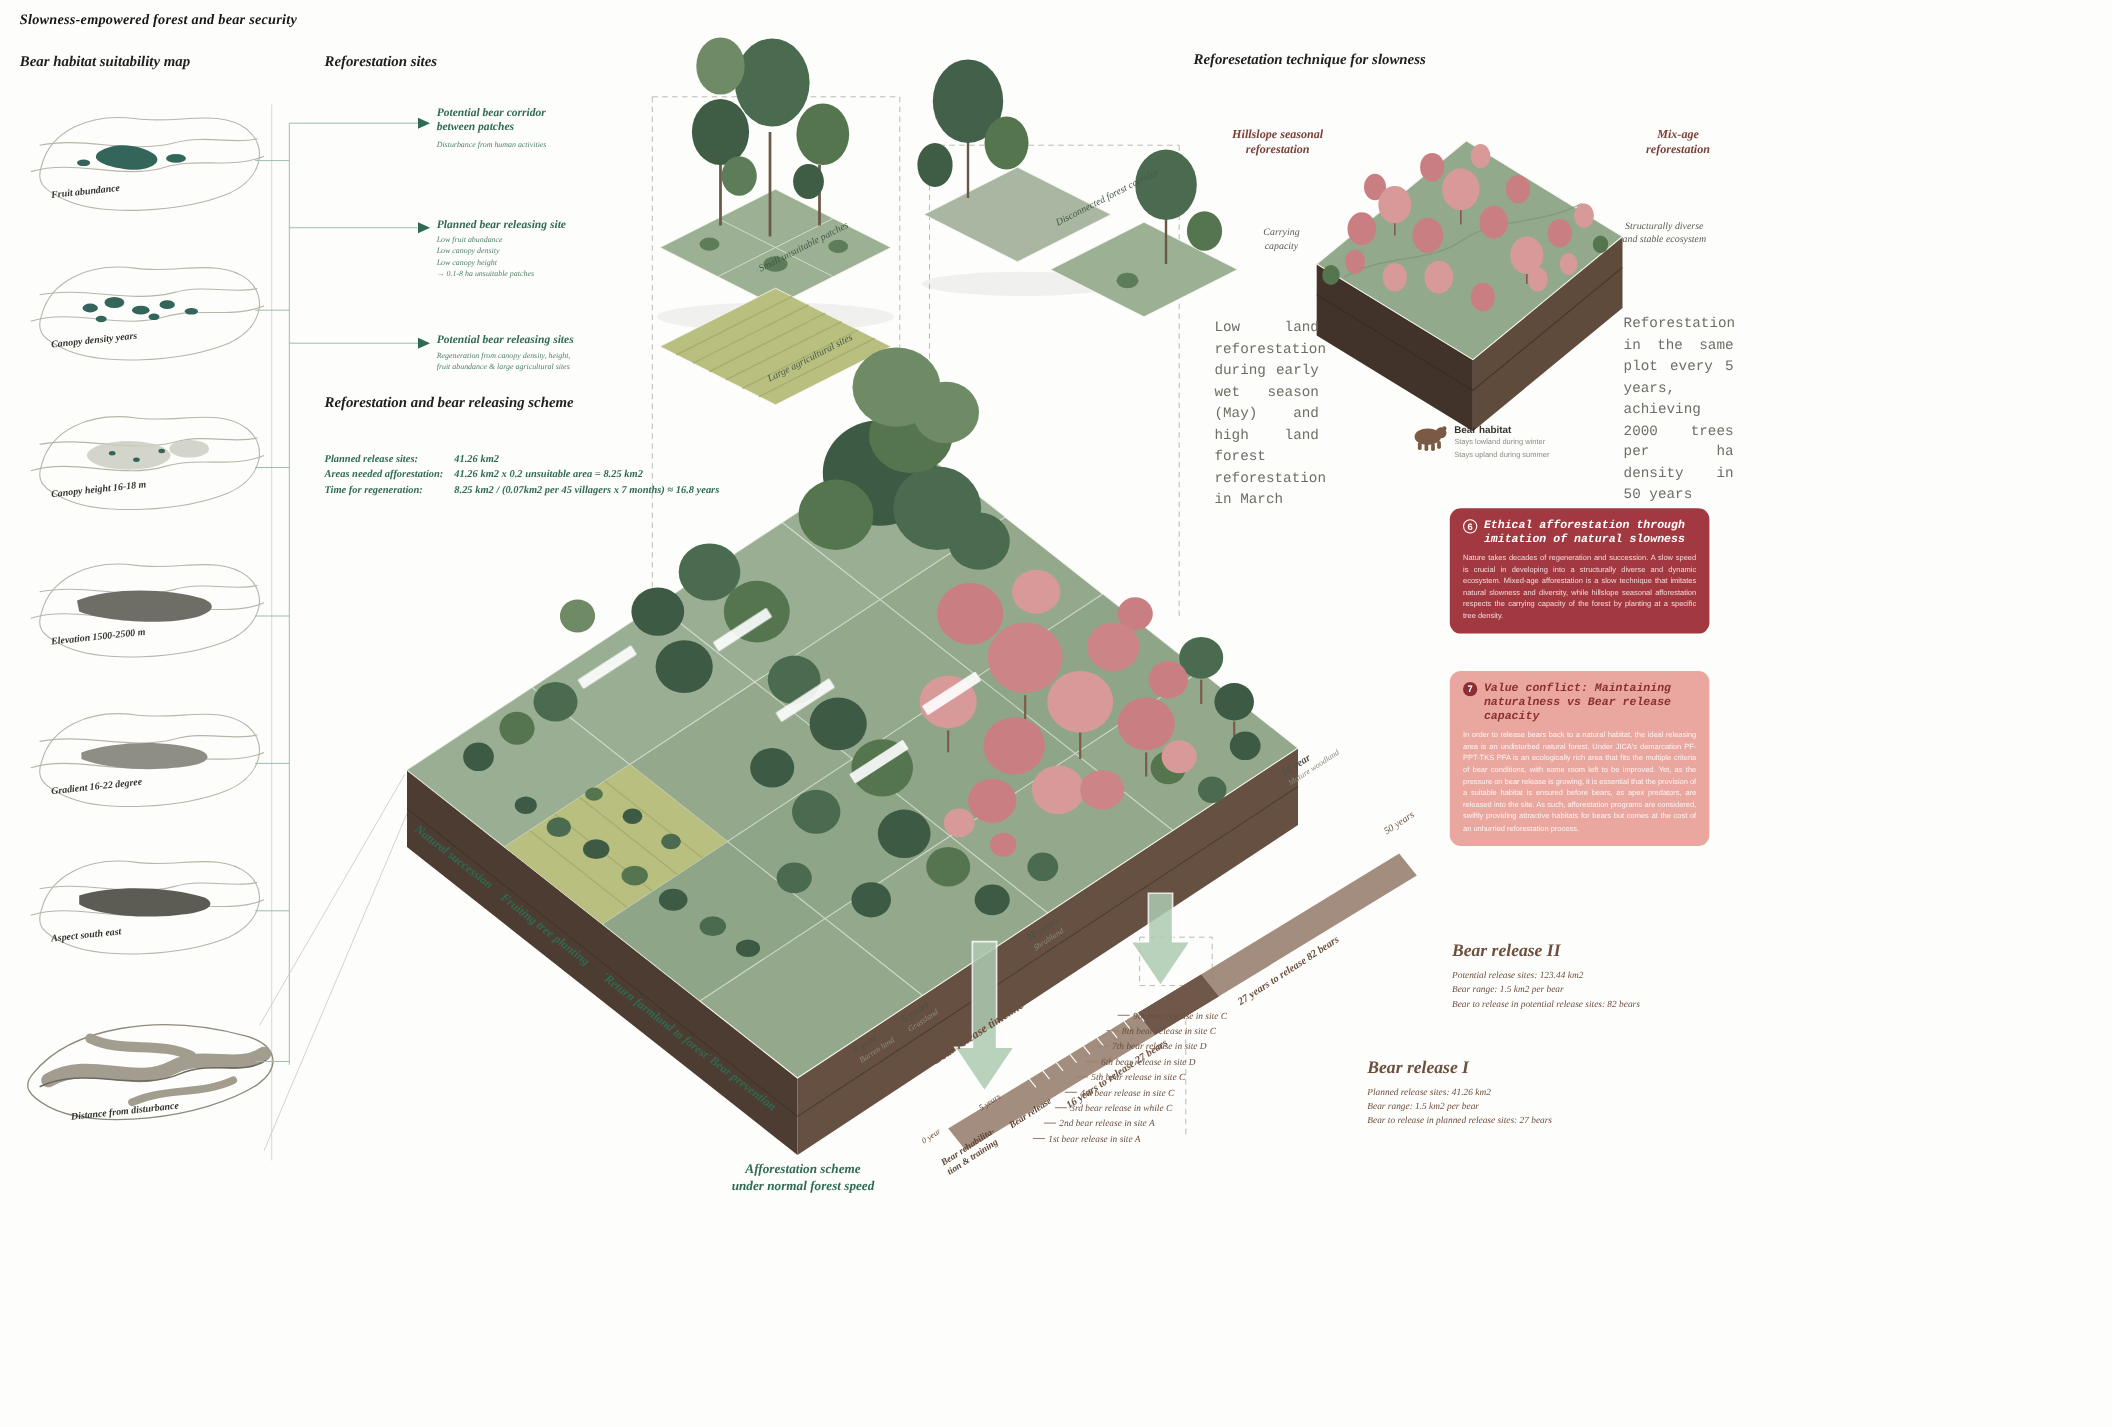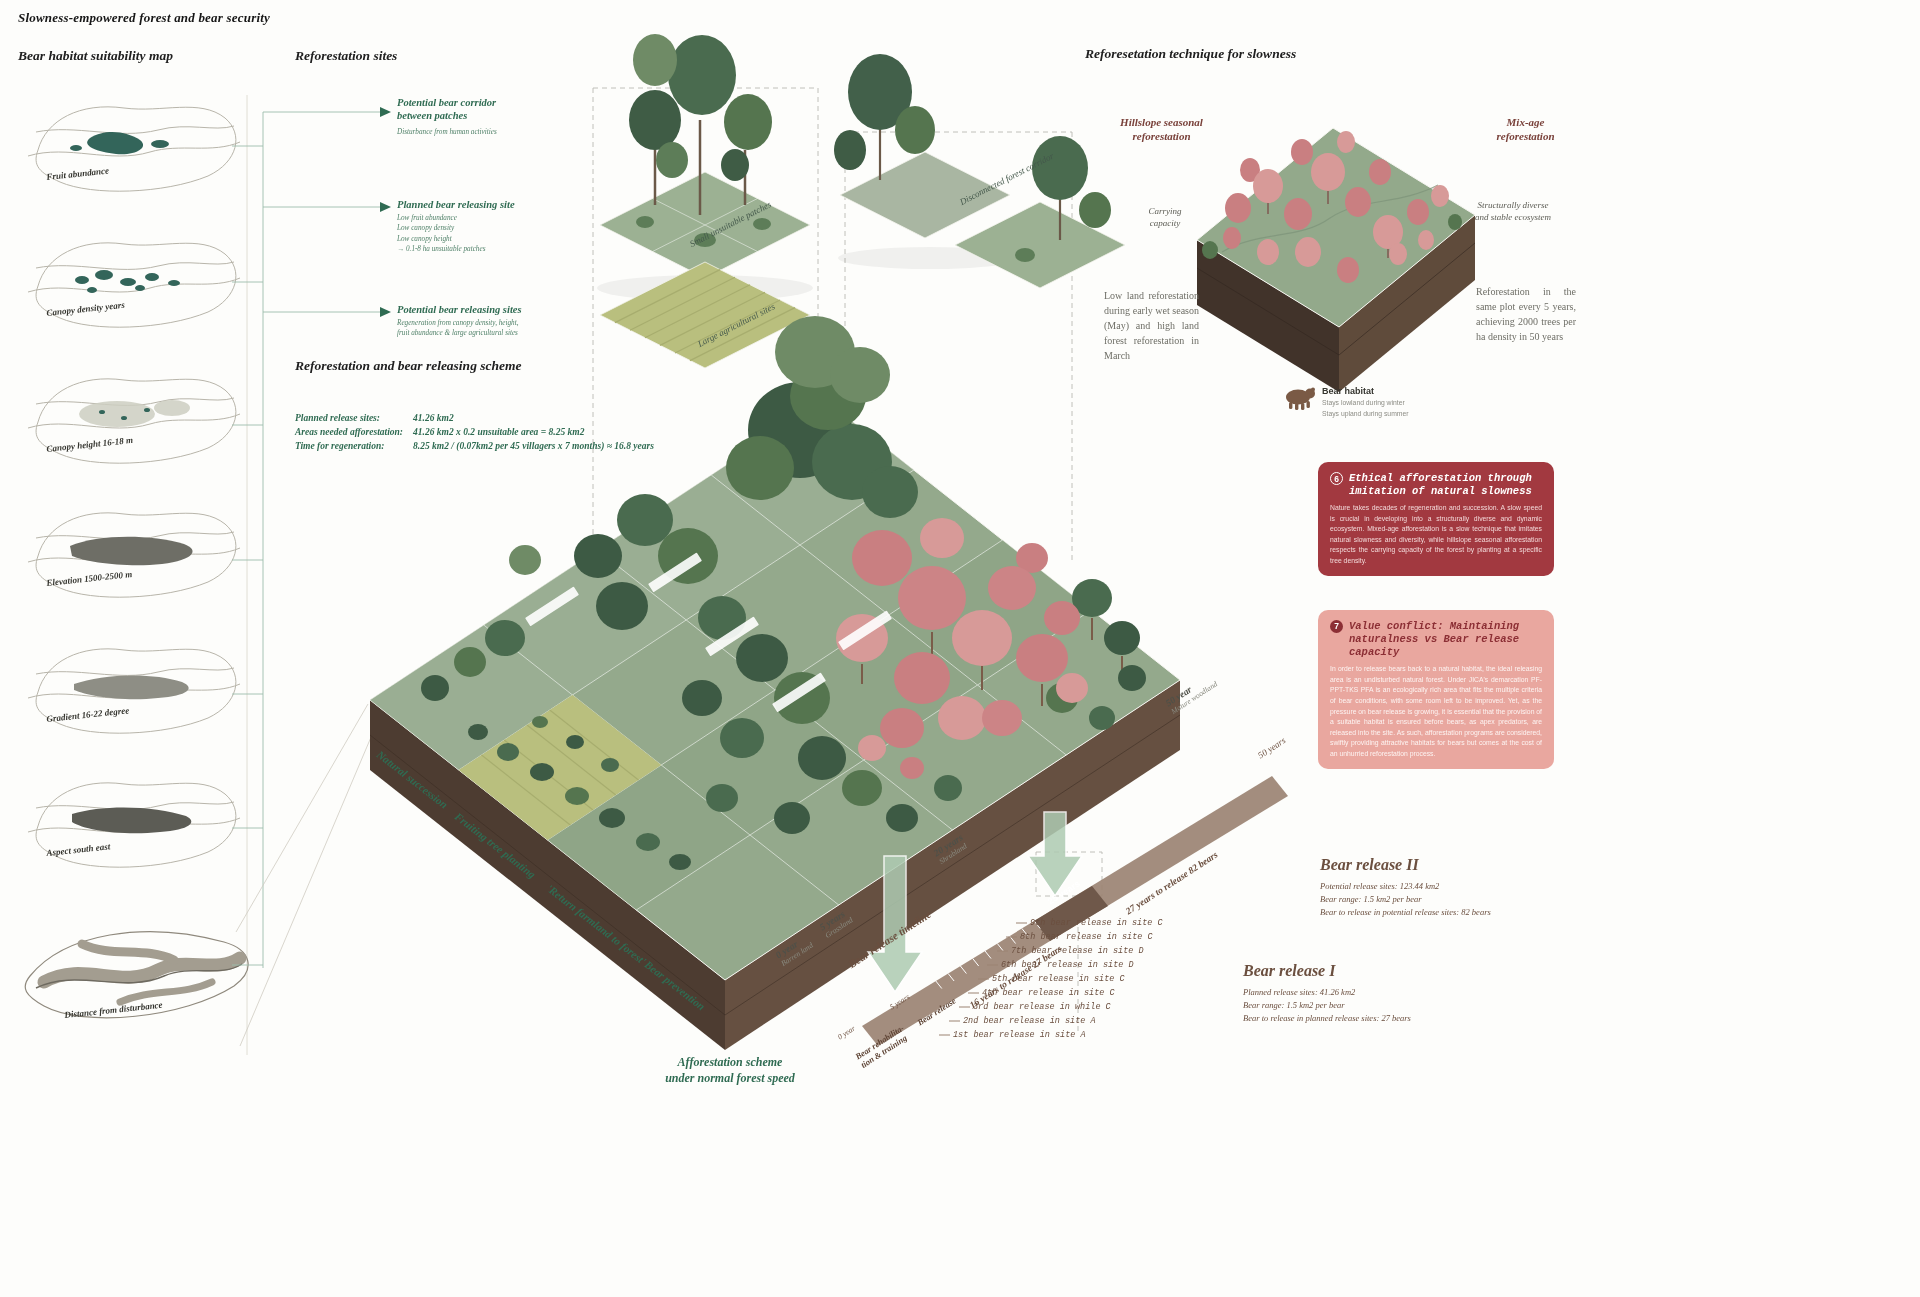--- a/index.html
+++ b/index.html
@@ -12,21 +12,21 @@
   .pageTitle{font-size:13px;color:#161616;letter-spacing:.2px}
   .secHead{font-size:13.5px;color:#202020}
   .mapLabel{font-size:9px;color:#35352f;transform:rotate(-6deg);transform-origin:left top;white-space:nowrap}
   .annTitle{font-size:10.5px;color:#2f6b52;line-height:1.2}
   .annBody{font-size:7.2px;color:#4f8068;line-height:1.45;font-style:italic;font-family:"Liberation Serif",serif}
   .schemeRow{font-size:9.5px;color:#2f6b52;white-space:nowrap;font-family:"Liberation Serif",serif;font-weight:bold;font-style:italic}
   .schemeK{display:inline-block;width:118px}
   .patchLabel{font-size:9px;color:#44584b;transform:rotate(-27deg);transform-origin:left top;white-space:nowrap;font-family:"Liberation Serif",serif;font-style:italic}
   .techTitle{font-size:11px;color:#79413a;text-align:center;line-height:1.25}
   .techSub{font-size:9px;color:#5c5c54;text-align:center;line-height:1.3;font-style:italic;font-family:"Liberation Serif",serif}
-  .techBody{font-size:10px;color:#6e6e66;line-height:1.5;text-align:justify;font-family:Liberation Serif, serif}
+  .techBody{font-size:13px;color:#6e6e66;line-height:1.5;text-align:justify;font-family:Liberation Mono, monospace}
   .legendTitle{font-size:9px;color:#35352f;font-weight:bold}
   .legendBody{font-size:6.8px;color:#8d8d85;line-height:1.55}
   .callout{width:236px;border-radius:10px;padding:10px 12px}
   .co6{background:#a23940}
   .co7{background:#e9a79f}
   .coHead{display:flex;gap:6px;align-items:flex-start;margin-bottom:5px}
   .coNum{flex:0 0 auto;width:13px;height:13px;border-radius:50%;font-size:8.5px;line-height:12px;text-align:center;font-weight:bold}
   .co6 .coNum{border:1px solid #fff;color:#fff}
   .co7 .coNum{background:#8c2f35;color:#fff;line-height:13px}
   .coTitle{font-size:10.5px;font-weight:bold;font-style:italic;font-family:Liberation Mono, monospace;line-height:1.25;color:#fff}
@@ -37,21 +37,21 @@
   .stratLabel{font-size:11px;color:#2f6b52;transform:rotate(38deg);transform-origin:left top;white-space:nowrap}
   .stageLabel{transform:rotate(-33deg);transform-origin:left top;white-space:nowrap}
   .stageYear{font-size:9.5px;color:#4f5048;font-weight:bold;font-style:italic;font-family:"Liberation Serif",serif}
   .stageName{font-size:7.5px;color:#8a8b80;font-style:italic;font-family:"Liberation Serif",serif}
   .caption{font-size:12px;color:#2f6b52;text-align:center;line-height:1.3}
   .tlTitle{font-size:11px;color:#6b4f3f;transform:rotate(-33deg);transform-origin:left top;white-space:nowrap}
   .tlSmall{font-size:7.5px;color:#6b4f3f;transform:rotate(-33deg);transform-origin:left top;white-space:nowrap;font-style:italic;font-family:"Liberation Serif",serif}
   .tlBold{font-size:8.5px;color:#5d4334;font-weight:bold;font-style:italic;font-family:"Liberation Serif",serif;transform:rotate(-33deg);transform-origin:left top;line-height:1.15;white-space:pre-line}
   .tl25{font-size:9px;color:#fff;font-weight:bold;transform:rotate(-33deg);transform-origin:left top;white-space:nowrap}
   .tlSpan{font-size:9.5px;color:#6b4f3f;font-weight:bold;font-style:italic;font-family:"Liberation Serif",serif;transform:rotate(-33deg);transform-origin:left top;white-space:nowrap}
-  .relLabel{font-size:8.5px;color:#6b4f3f;white-space:nowrap;font-style:italic;font-family:Liberation Mono, monospace}
+  .relLabel{font-size:8.5px;color:#6b4f3f;white-space:nowrap;font-style:italic;font-family:Liberation Serif, serif}
   .relHead{font-size:16px;color:#6b4f3f}
   .relBody{font-size:8.5px;color:#6b4f3f;font-style:italic;font-family:"Liberation Serif",serif;line-height:1.55}
 </style>
 </head>
 <body>
 
 <div id="canvas">
 
   <svg width="1920" height="1297" viewBox="0 0 1920 1297" style="position:absolute;left:0;top:0">
     <defs>

